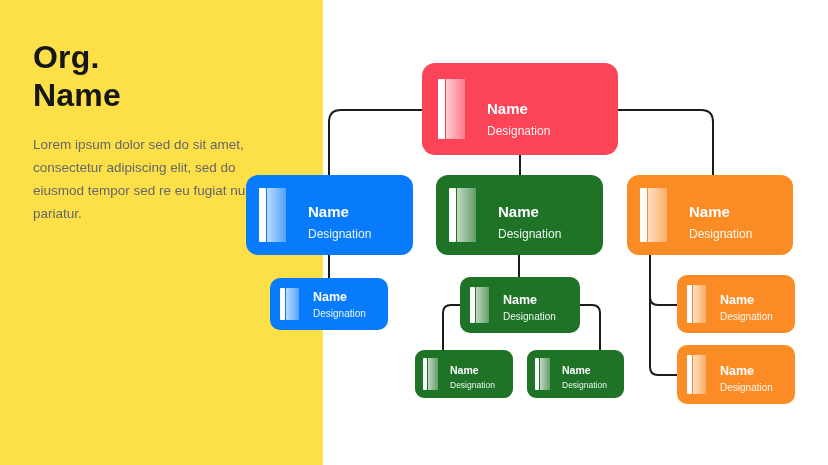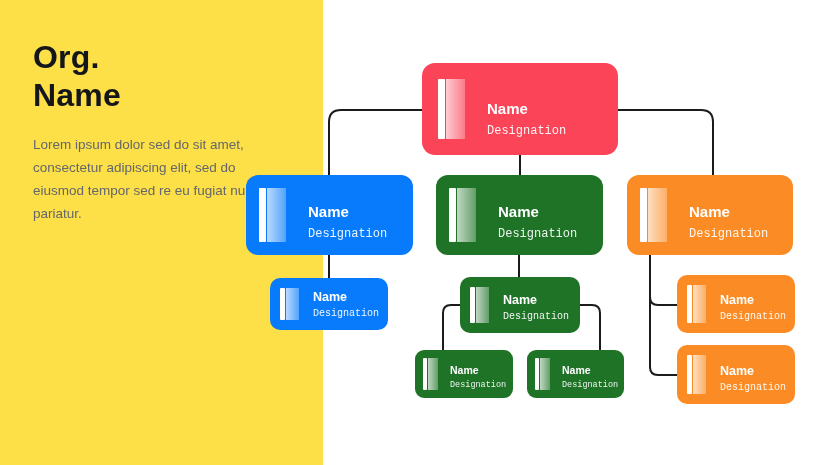--- a/index.html
+++ b/index.html
@@ -37,21 +37,21 @@
     border-radius:13px; color:#fff;
   }
   .node .bar { display:flex; flex:0 0 auto; }
   .node .bar-solid { width:7px; background:#ffffff; border-radius:1px; }
   .node .bar-fade {
     width:19px; margin-left:1px;
     background:linear-gradient(90deg, rgba(255,255,255,.72), rgba(255,255,255,.30));
   }
   .node .txt { display:flex; flex-direction:column; justify-content:flex-end; margin-left:22px; }
   .node .name { font-weight:700; font-size:15px; line-height:20px; }
-  .node .desig { font-size:12px; line-height:16px; margin-top:4px; color:rgba(255,255,255,.93);font-family:Liberation Mono, monospace; }
+  .node .desig { font-size:12px; line-height:16px; margin-top:4px; color:rgba(255,255,255,.93); }
 
   .node.sz-root { padding:16px 16px; }
   .node.sz-mid  { padding:13px 13px; border-radius:12px; }
   .node.sz-sm   { padding:10px 10px; border-radius:10px; }
   .node.sz-sm .bar-solid { width:5px; }
   .node.sz-sm .bar-fade { width:13px; }
   .node.sz-sm .txt { margin-left:14px; }
   .node.sz-sm .name { font-size:12.5px; line-height:15px; }
   .node.sz-sm .desig { font-size:10px; line-height:12px; margin-top:3px; }
   .node.sz-xs   { padding:8px 8px; border-radius:9px; }

